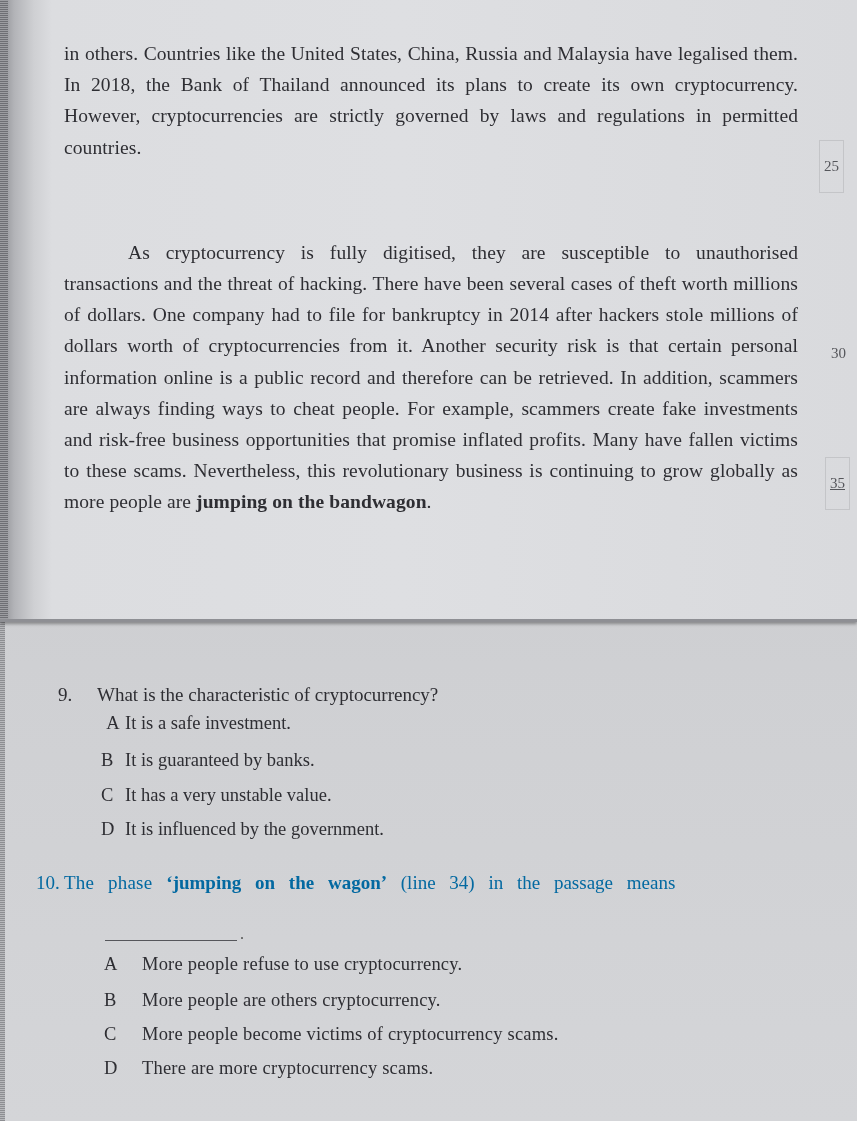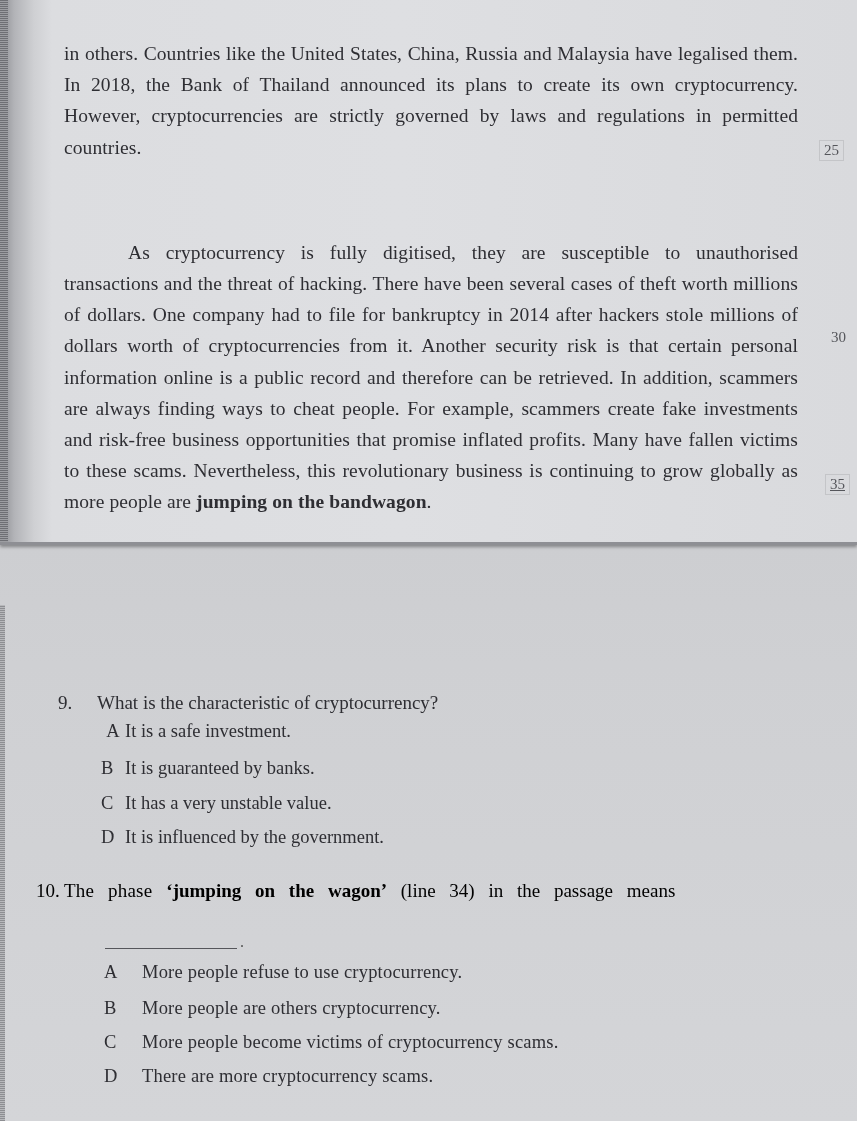--- a/index.html
+++ b/index.html
@@ -12,21 +12,21 @@
       overflow: hidden;
       position: relative;
       background: #c9cacd;
       font-family: "Liberation Serif", "DejaVu Serif", serif;
       color: #2e2e33;
     }
     
     .sheet-top {
       position: absolute;
       left: 0; top: 0;
-      width: 857px; height: 545px;
+      width: 857px; height: 622px;
       background: linear-gradient(90deg, #8a8b90 0px, #b2b3b7 14px, #cfd0d3 34px, #dcdde0 52px, #dedfe2 400px, #d9dadd 857px);
       box-shadow: 0 2px 3px rgba(0,0,0,0.35);
       z-index: 2;
     }
     .sheet-top::before {
       content: "";
       position: absolute;
       left: 0; top: 0; width: 8px; height: 100%;
       background: repeating-linear-gradient(0deg, #6e6f74 0 1px, #9c9da1 1px 2px);
     }
@@ -68,37 +68,36 @@
       margin-top: 74px;
       text-indent: 64px;
     }
     .bold {
       font-weight: bold;
     }
     .line-no {
       position: absolute;
       font-size: 15px;
       color: #55565b;
-      padding: 1px 4px;
+      padding: 17px 4px;
       border: 1px solid #c4c5c8;
       font-family: "Liberation Serif", serif;
     }
     .ln-25 { left: 819px; top: 140px; }
     .ln-30 { left: 826px; top: 327px; border-color: transparent; }
-    .ln-35 { left: 825px; top: 474px; text-decoration: underline; }
+    .ln-35 { left: 825px; top: 457px; text-decoration: underline; }
 
     .questions {
       position: absolute;
       left: 0;
       top: 0;
       width: 857px;
       height: 1082px;
       z-index: 3;
       pointer-events: none;
-      margin-top: 8px;
     }
     .q {
       position: absolute;
       font-size: 19px;
       line-height: 24px;
       pointer-events: auto;
     }
     .q-number {
       display: inline-block;
       width: 39px;
@@ -115,21 +114,21 @@
     }
     .q9 { left: 58px; top: 683px; }
     .q9-a { left: 101px; top: 711px; text-align: center; }
     .q9-b { left: 101px; top: 748px; }
     .q9-c { left: 101px; top: 783px; }
     .q9-d { left: 101px; top: 817px; }
 
     .q10 {
       left: 36px; top: 871px; width: 800px;
       word-spacing: 9px;
-      color: #000000;
+      color: #0369a1;
     }
     .q10 .q-number { width: 28px; }
     .blank-line {
       position: absolute;
       left: 105px;
       top: 940px;
       width: 132px;
       height: 1px;
       background: #55565b;
     }

